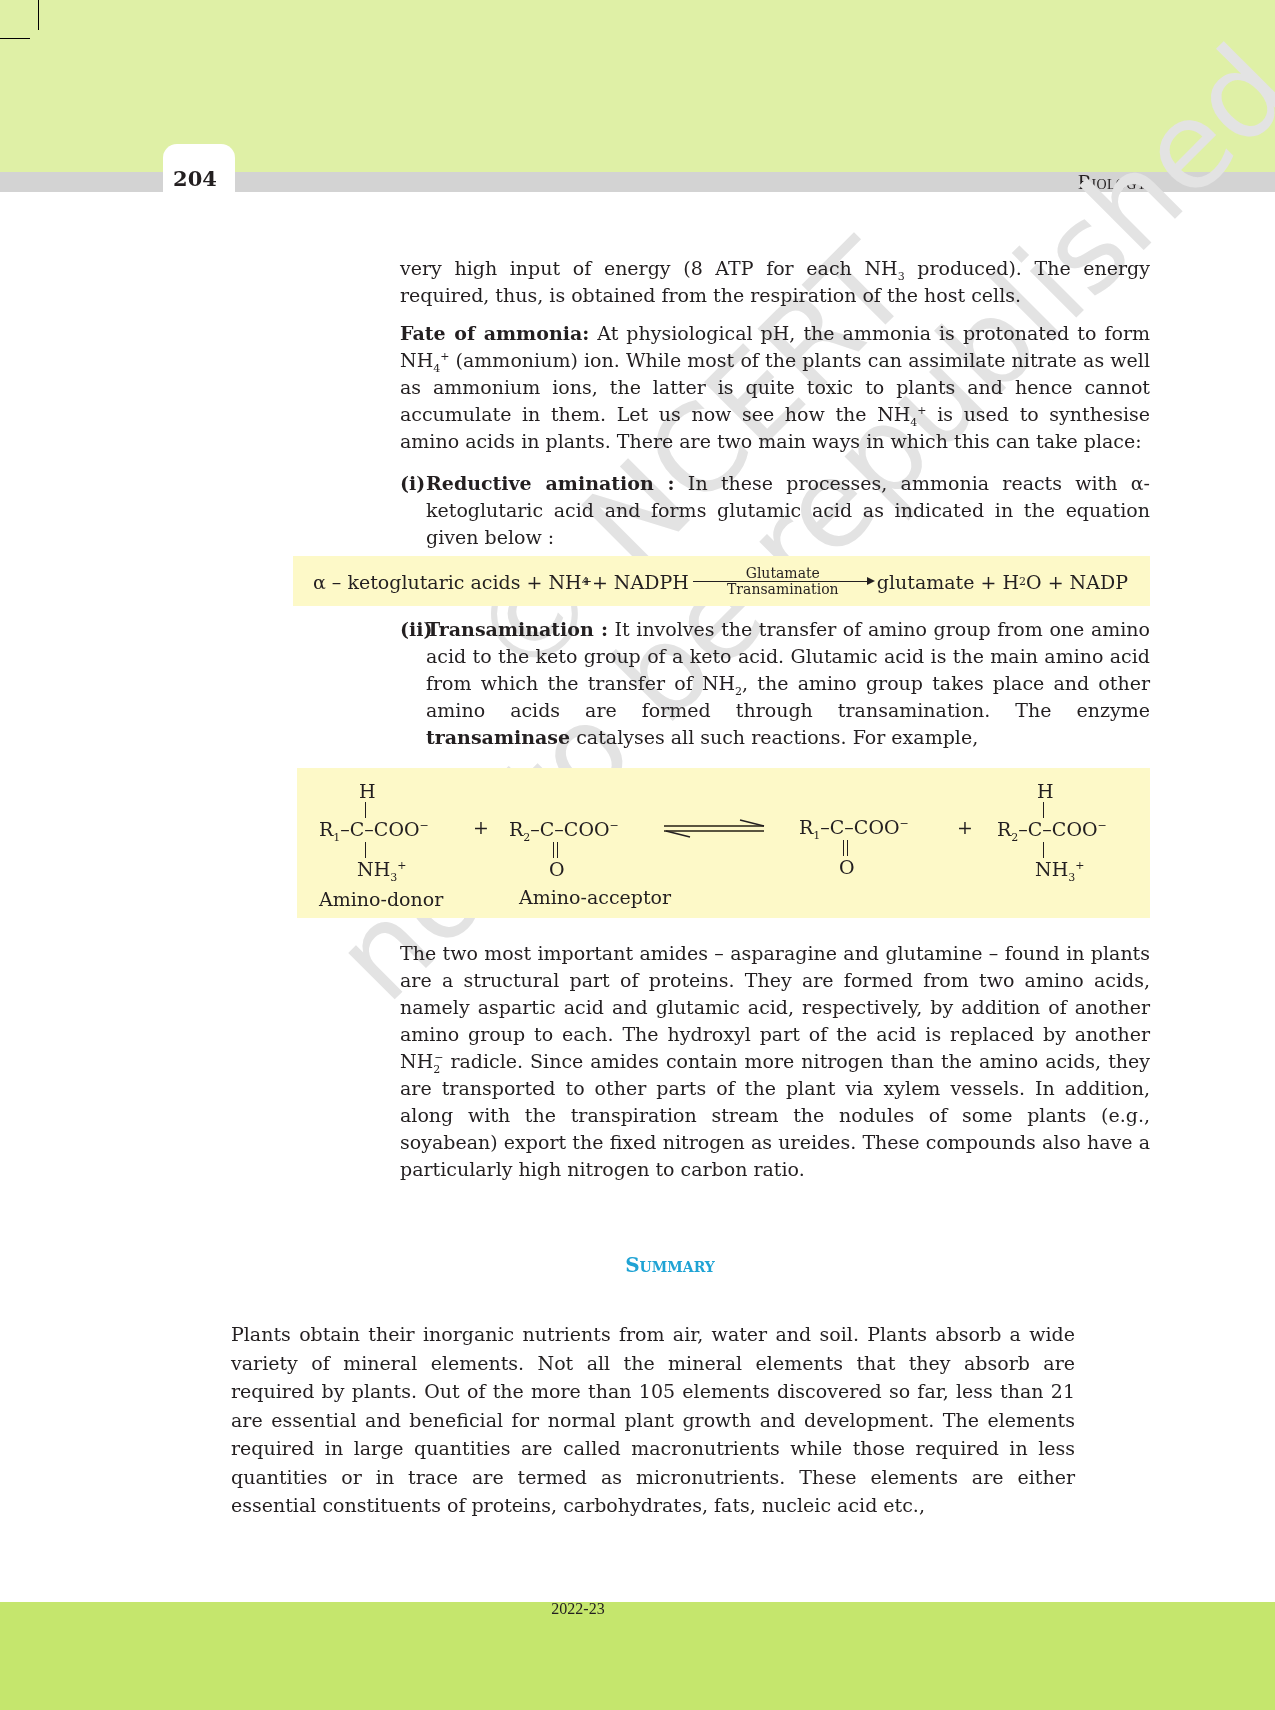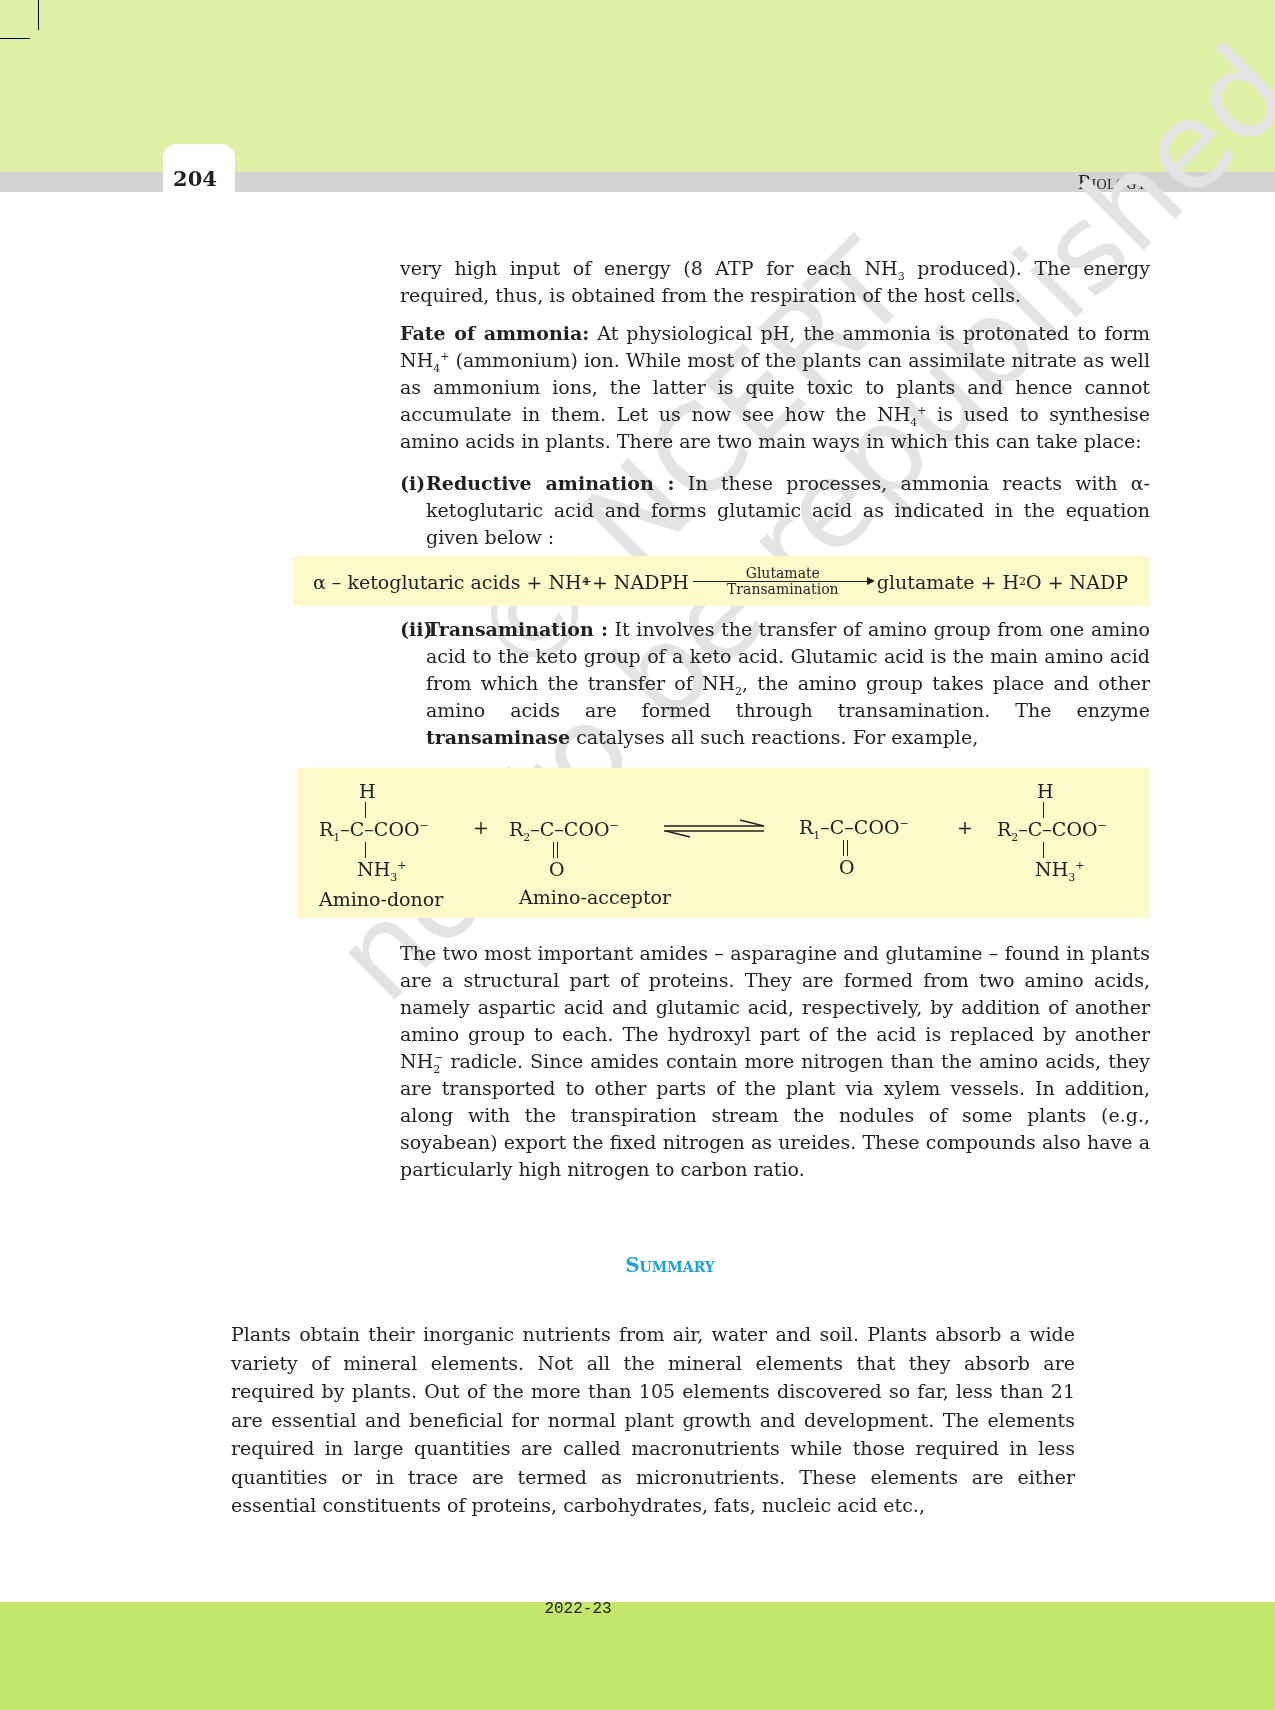--- a/index.html
+++ b/index.html
@@ -74,21 +74,21 @@
   .summary-title {
     position: absolute; left: 0; width: 1340px; top: 1253px; text-align: center;
     font-family: "DejaVu Serif", serif; font-weight: bold; font-size: 20px;
     color: #1fa3d4; font-variant: small-caps; z-index: 1;
   }
   #p4 { position: absolute; left: 231px; width: 844px; top: 1320px; line-height: 28.5px; z-index: 1; }
 
   .bottom-band { position: absolute; left: 0; top: 1602px; width: 1275px; height: 108px; background: #c5e66d; }
   .footer-year {
     position: absolute; left: 0; width: 1156px; top: 1600px; text-align: center;
-    font-family: Liberation Mono, monospace; font-size: 16px; color: #231f20;
+    font-family: Liberation Serif, serif; font-size: 16px; color: #231f20;
   }
 </style>
 </head>
 <body>
 
 <div class="top-band"></div>
 <div class="header-bar"></div>
 <div class="page-tab"></div>
 <div class="page-number">204</div>
 <div class="running-head">Biology</div>

